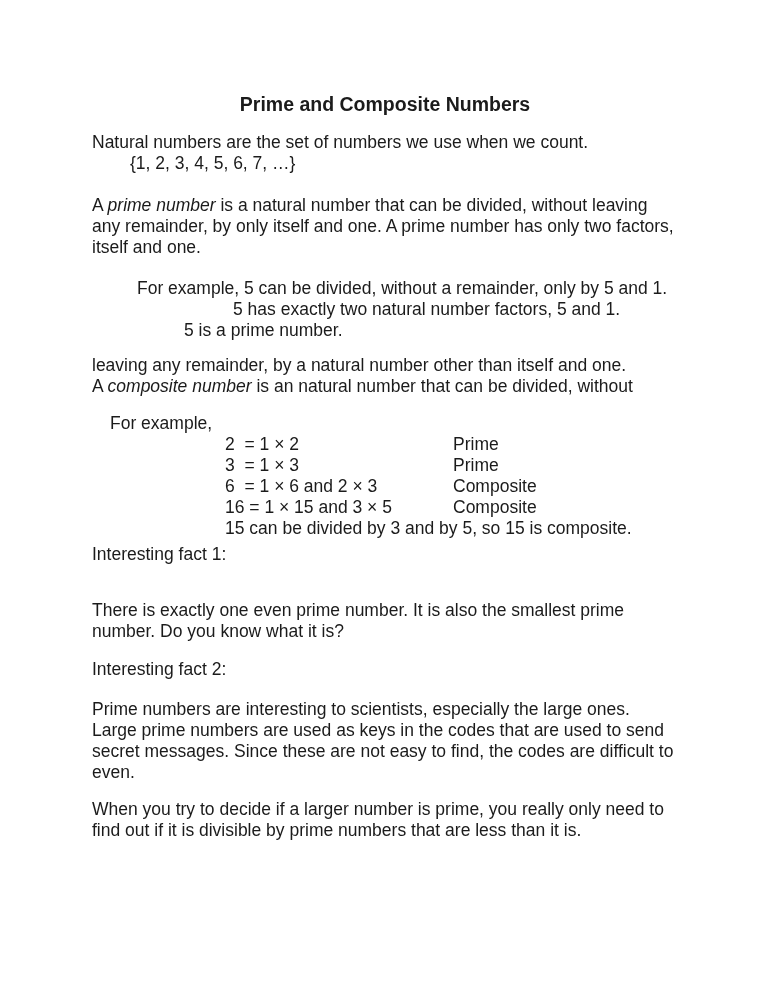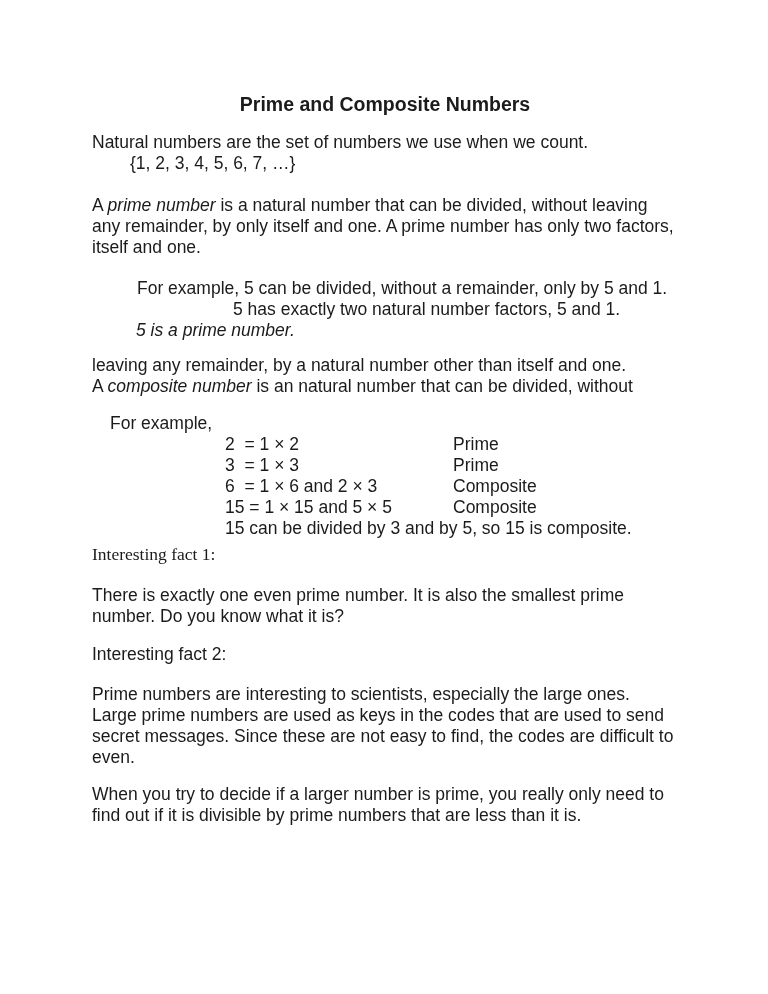--- a/index.html
+++ b/index.html
@@ -29,26 +29,26 @@
     margin: 0 0 16px 0;
   }
   .block { margin: 0; }
   .ln { white-space: nowrap; }
   .mb21 { margin-bottom: 21px; }
   .mb20 { margin-bottom: 20px; }
   .mb19 { margin-bottom: 19px; }
   .mb17 { margin-bottom: 17px; }
   .mb16 { margin-bottom: 16px; }
   .mb14 { margin-bottom: 14px; }
-  .mb23 { margin-bottom: 20px; font-family: Liberation Serif, serif; }
+  .mb23 { margin-bottom: 35px; }
   .mb5  { margin-bottom: 5px; }
   .ind-set   { margin-left: 38px; }
   .ind-ex1a  { margin-left: 45px; }
   .ind-ex1b  { margin-left: 141px; }
-  .ind-ex1c  { margin-left: 44px; font-style: italic; }
+  .ind-ex1c  { margin-left: 92px; }
   .ind-label { margin-left: 18px; }
   .eq-rows   { margin-left: 133px; }
   .eq-row {
     position: relative;
     height: 21px;
   }
   .eq {
     white-space: pre;
   }
   .eq-tag {
@@ -106,21 +106,21 @@
       </div>
       <div class="eq-row">
         <span class="eq">3  = 1 × 3</span>
         <span class="eq-tag">Prime</span>
       </div>
       <div class="eq-row">
         <span class="eq">6  = 1 × 6 and 2 × 3</span>
         <span class="eq-tag">Composite</span>
       </div>
       <div class="eq-row">
-        <span class="eq">15 = 1 × 15 and 5 × 5</span>
+        <span class="eq">16 = 1 × 15 and 3 × 5</span>
         <span class="eq-tag">Composite</span>
       </div>
       <div class="eq-row">
         <span class="eq">15 can be divided by 3 and by 5, so 15 is composite.</span>
         <span class="eq-tag"></span>
       </div>
     </div>
   </div>
 
   <div class="block mb23">

